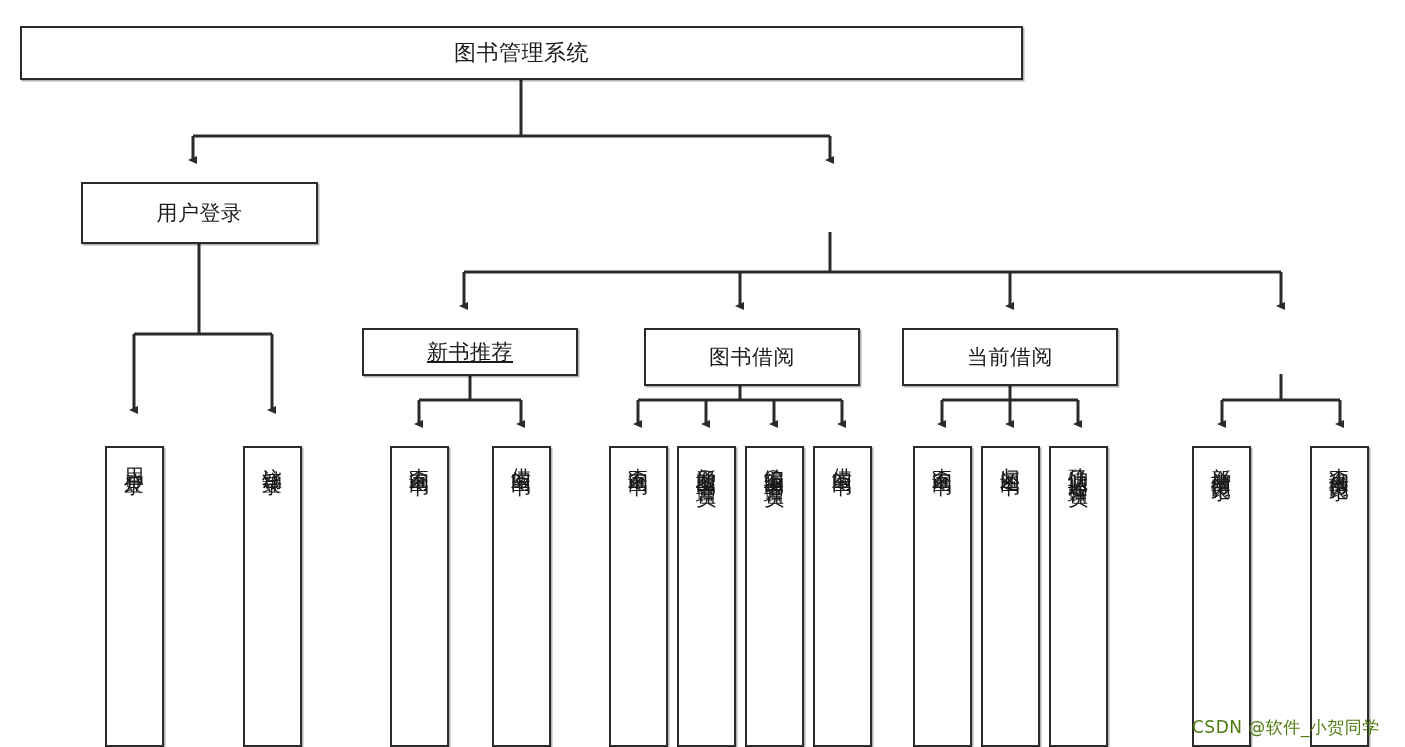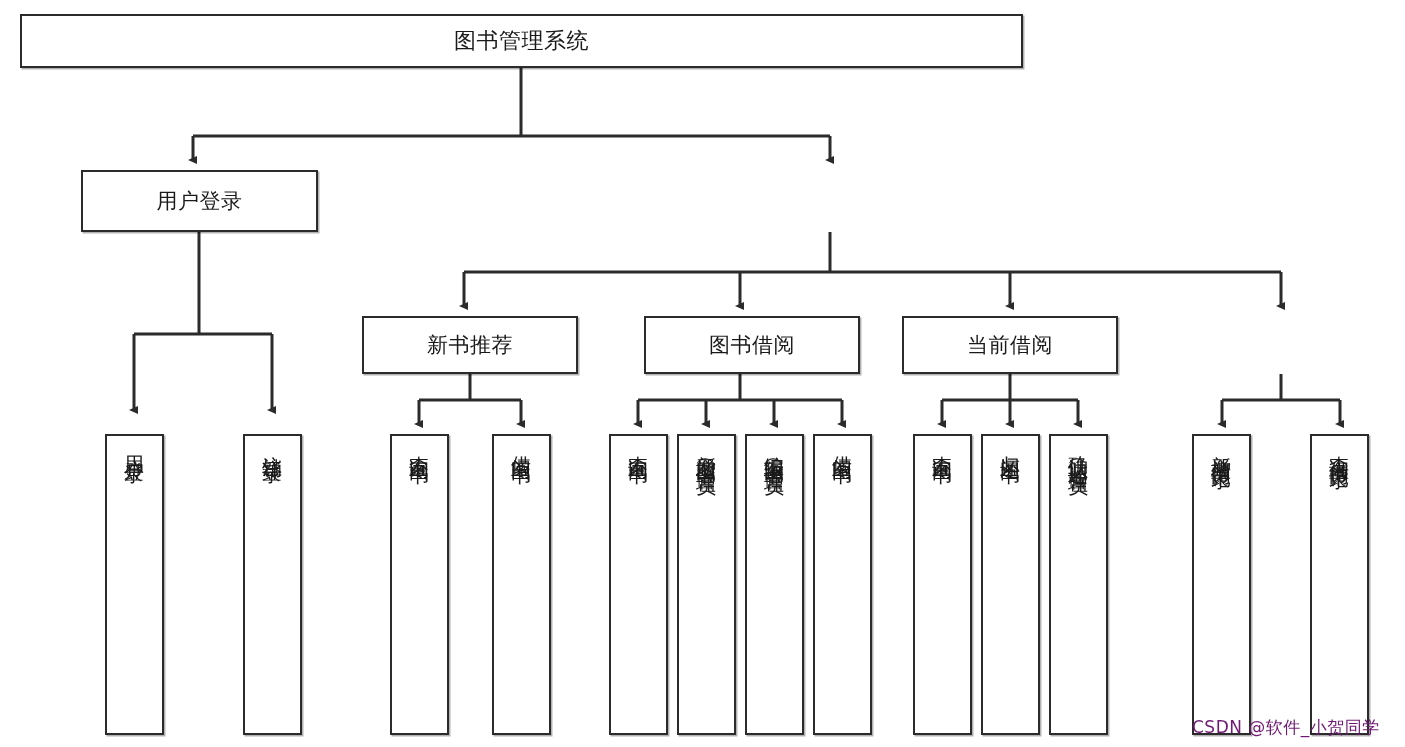--- a/index.html
+++ b/index.html
@@ -29,20 +29,21 @@
   .node {
     position: absolute;
     box-sizing: border-box;
     background: #ffffff;
     border: 2px solid #2b2b2b;
     box-shadow: 1.5px 1.5px 0 0 rgba(0,0,0,0.30);
     display: flex;
     align-items: center;
     justify-content: center;
     color: #1a1a1a;
+    margin-top: 12px;
   }
   .node-label {
     display: block;
     text-align: center;
     line-height: 1.28;
     white-space: pre-line;
   }
   
   .node.h .node-label {
     writing-mode: horizontal-tb;
@@ -62,21 +63,21 @@
     writing-mode: vertical-rl;
     text-orientation: upright;
     font-size: 20px;
     line-height: 1.1;
     letter-spacing: 3px;
     height: auto;
     max-height: 100%;
   }
   .watermark {
     position: absolute;
-    color: #701a75;
+    color: #4d7c0f;
     font-size: 17px;
     letter-spacing: 0.5px;
     white-space: nowrap;
     user-select: none;
   }
 </style>
 </head>
 <body>
 
 <div id="diagram-root">
@@ -133,21 +134,21 @@
 
   <div class="node h root" style="left:20px; top:14px; width:1003px; height:54px;">
     <span class="node-label">图书管理系统</span>
   </div>
 
   <div class="node h" style="left:81px; top:170px; width:237px; height:62px;">
     <span class="node-label">用户登录</span>
   </div>
 
 
-  <div class="node h" style="left:362px; top:316px; width:216px; height:58px;">
+  <div class="node h" style="left:362px; top:316px; width:216px; height:48px;text-decoration:underline;">
     <span class="node-label">新书推荐</span>
   </div>
 
   <div class="node h" style="left:644px; top:316px; width:216px; height:58px;">
     <span class="node-label">图书借阅</span>
   </div>
 
   <div class="node h" style="left:902px; top:316px; width:216px; height:58px;justify-content:center;">
     <span class="node-label">当前借阅</span>
   </div>

